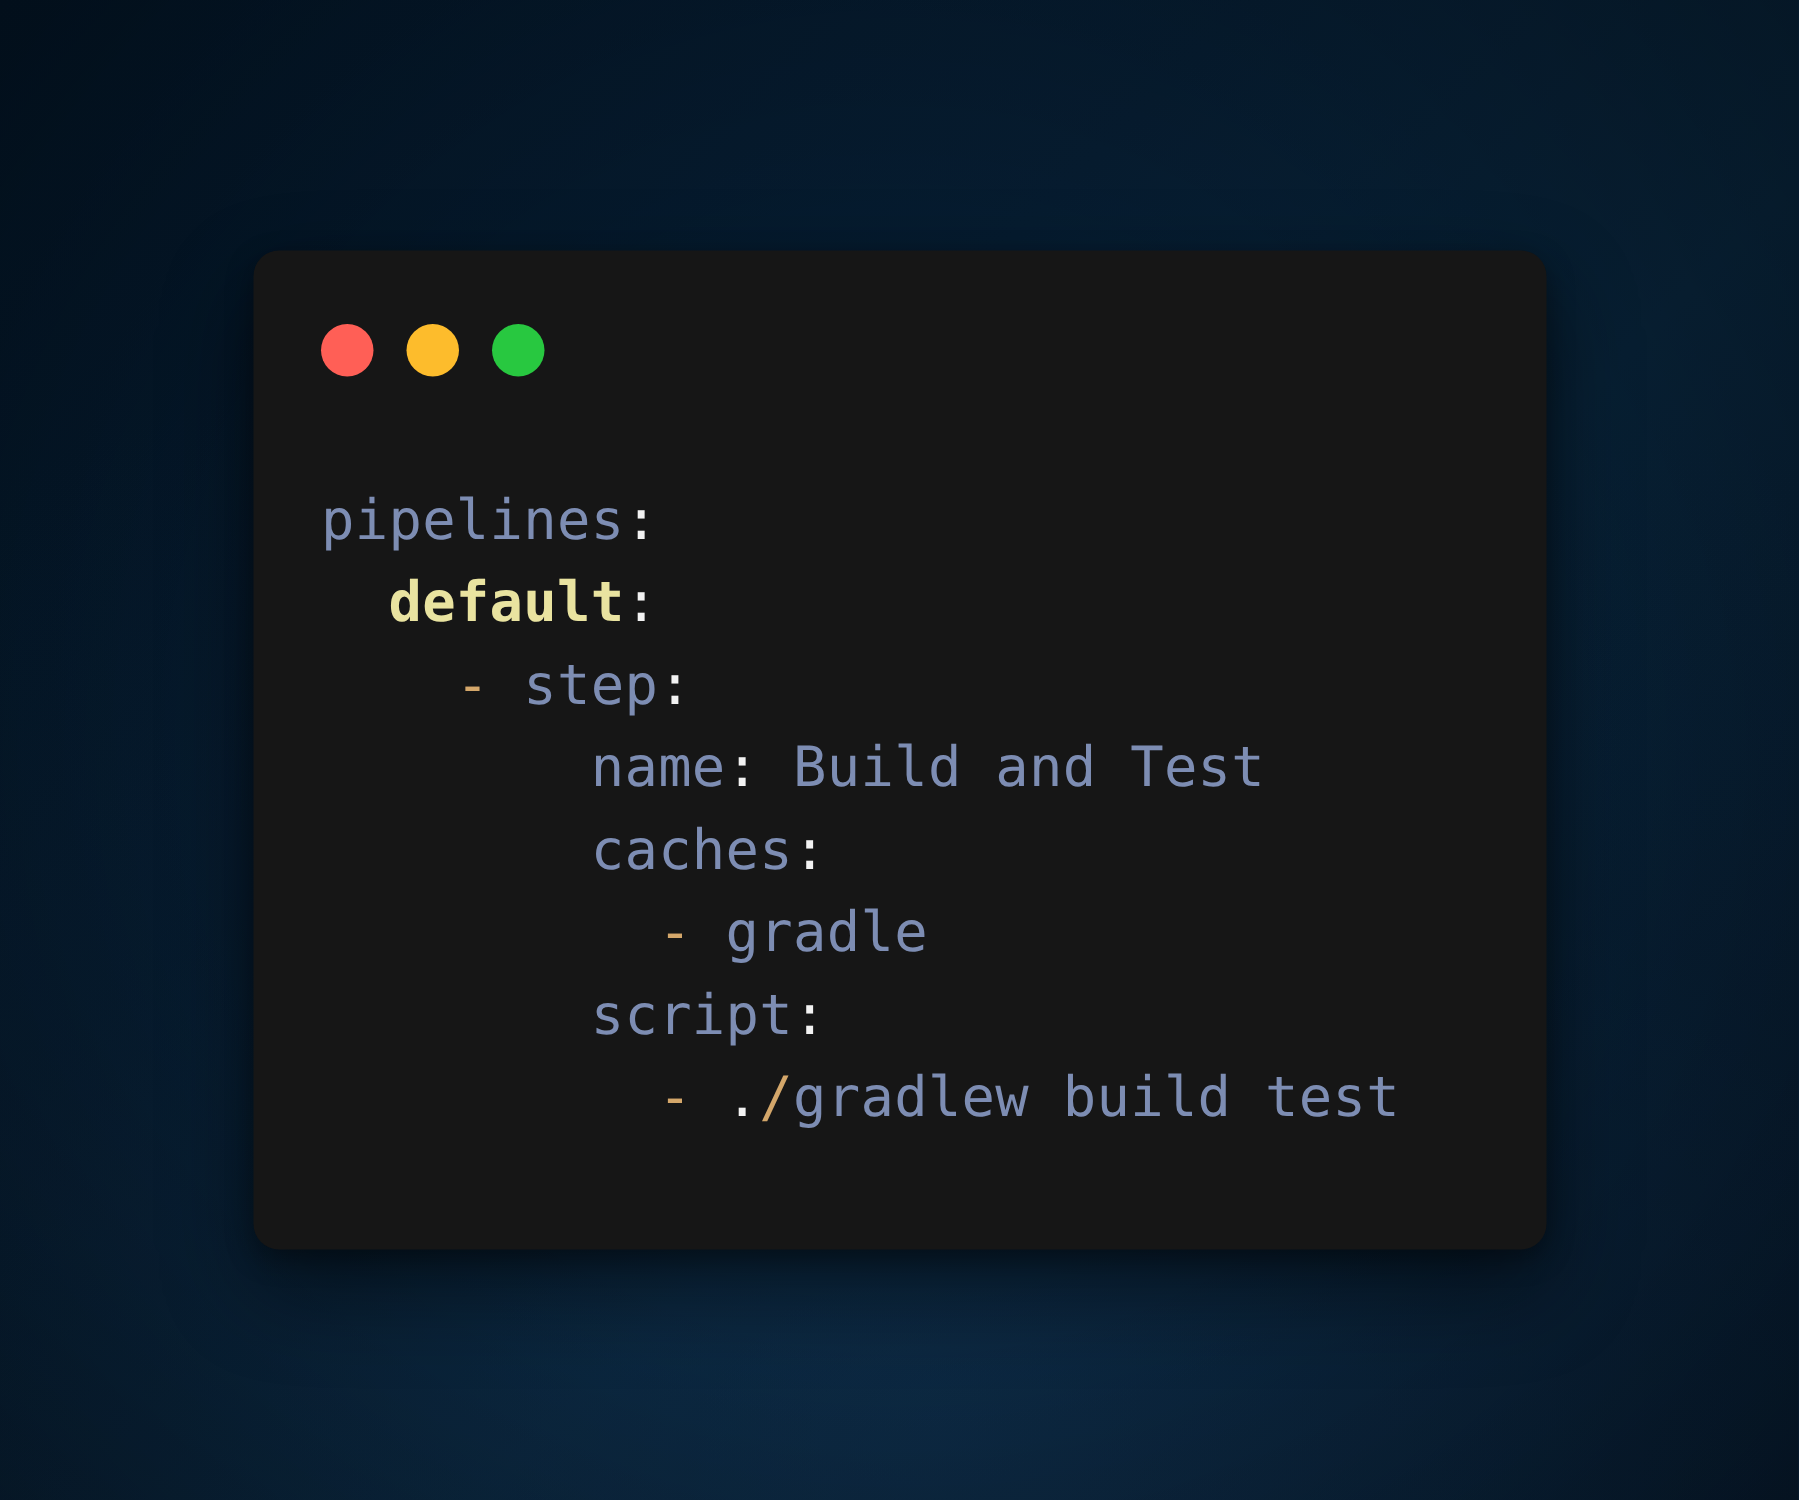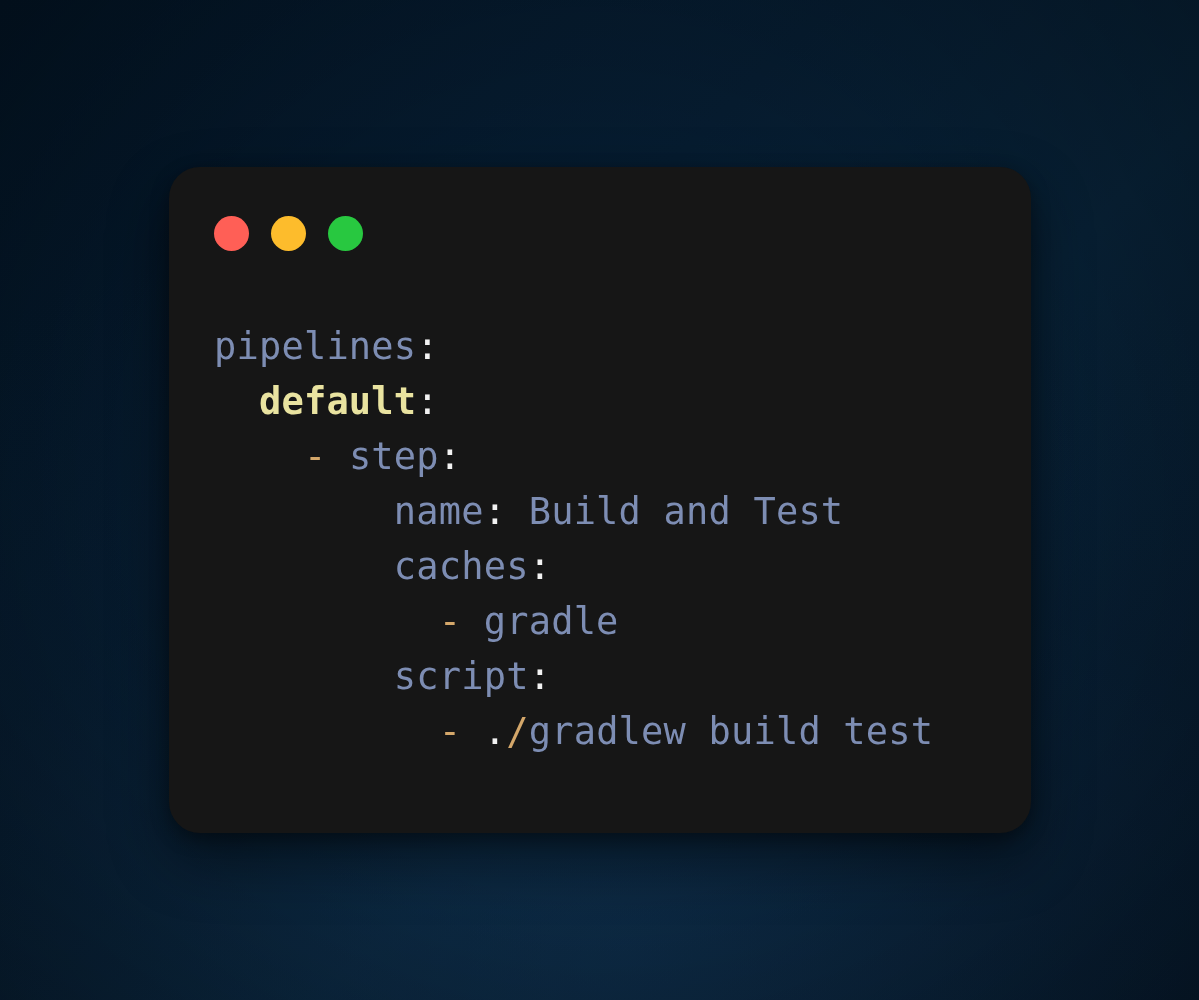--- a/index.html
+++ b/index.html
@@ -41,21 +41,21 @@
   }
 
   
   #code-card {
     position: absolute;
     left: 169px;
     top: 167px;
     width: 862px;
     height: 666px;
     background: #161616;
-    border-radius: 31px;
+    border-radius: 17px;
     box-shadow:
       0 26px 60px rgba(0,0,0,0.48),
       0 6px 18px rgba(0,0,0,0.34);
     overflow: hidden;
   }
 
   #titlebar {
     position: absolute;
     left: 45px;
     top: 49px;

